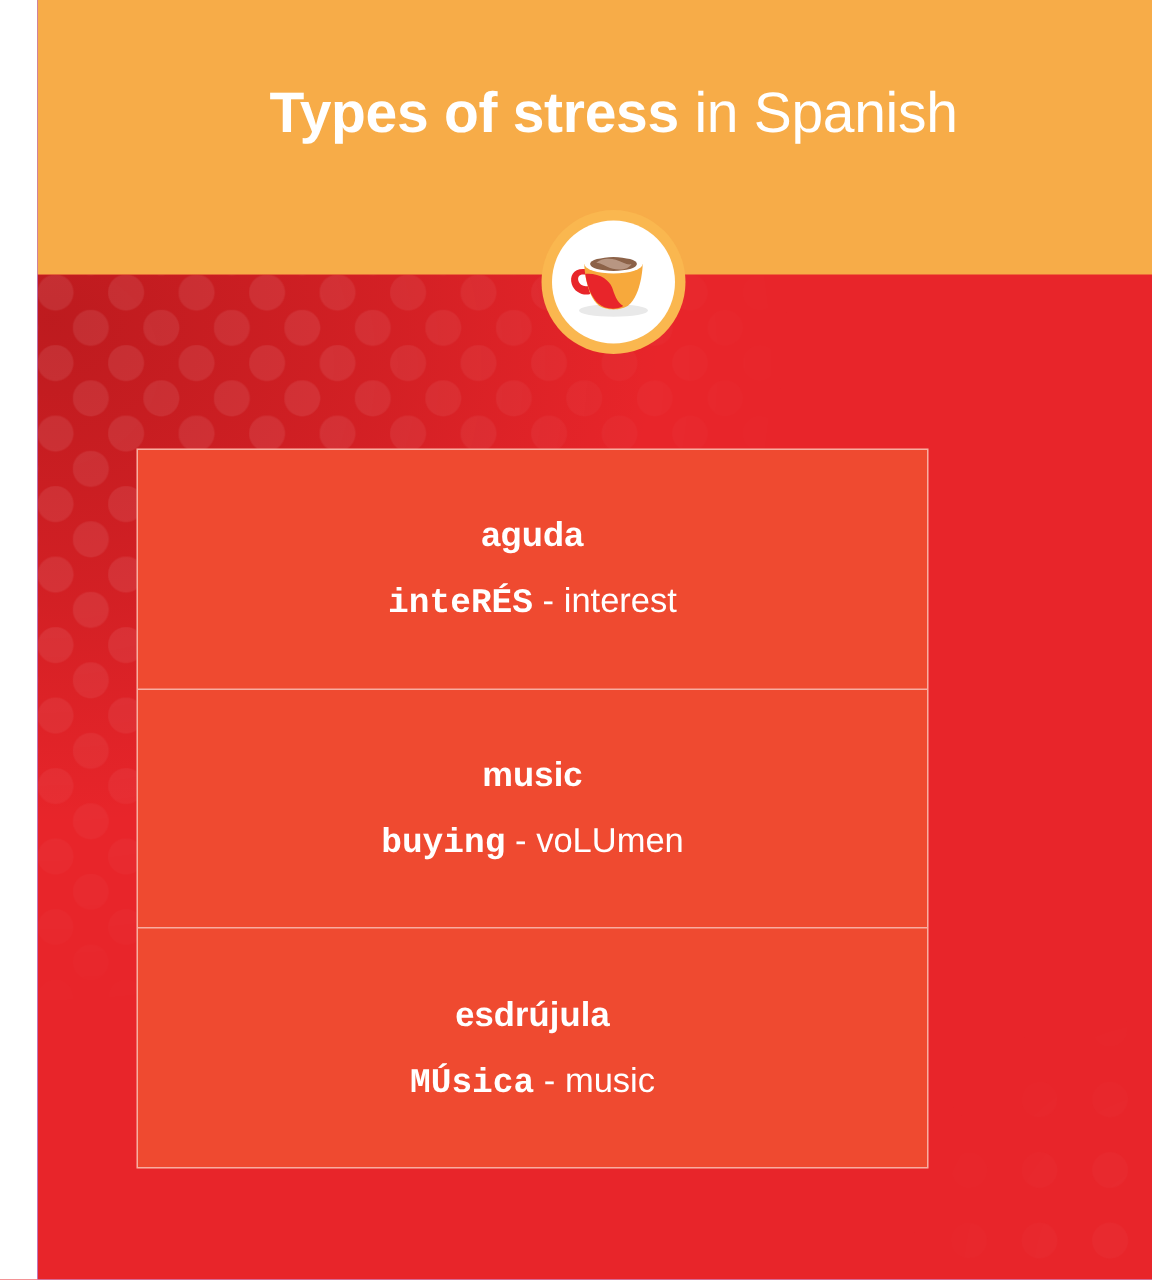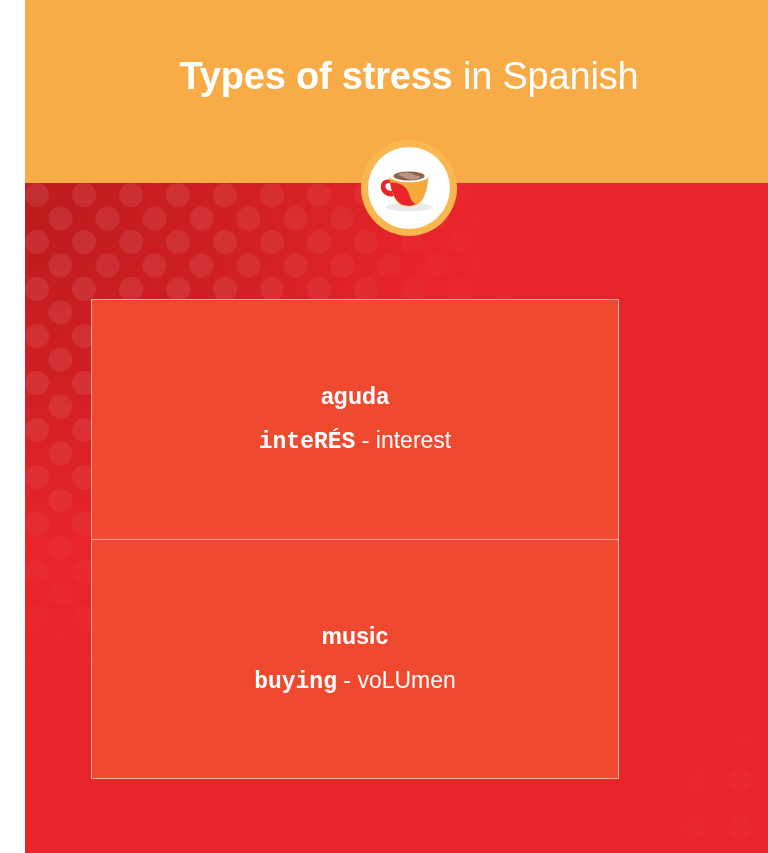--- a/index.html
+++ b/index.html
@@ -178,17 +178,21 @@
     <div class="row">
       <div class="row-term">aguda</div>
       <div class="row-example"><span class="bold">inteRÉS</span><span class="sep"> - </span><span class="gloss">interest</span></div>
     </div>
 
     <div class="row">
       <div class="row-term">music</div>
       <div class="row-example"><span class="bold">buying</span><span class="sep"> - </span><span class="gloss">voLUmen</span></div>
     </div>
 
+    <div class="row">
+      <div class="row-term">esdrújula</div>
+      <div class="row-example"><span class="bold">MÚsica</span><span class="sep"> - </span><span class="gloss">music</span></div>
+    </div>
 
 
   </div>
 
 </div>
 
 </body></html>

